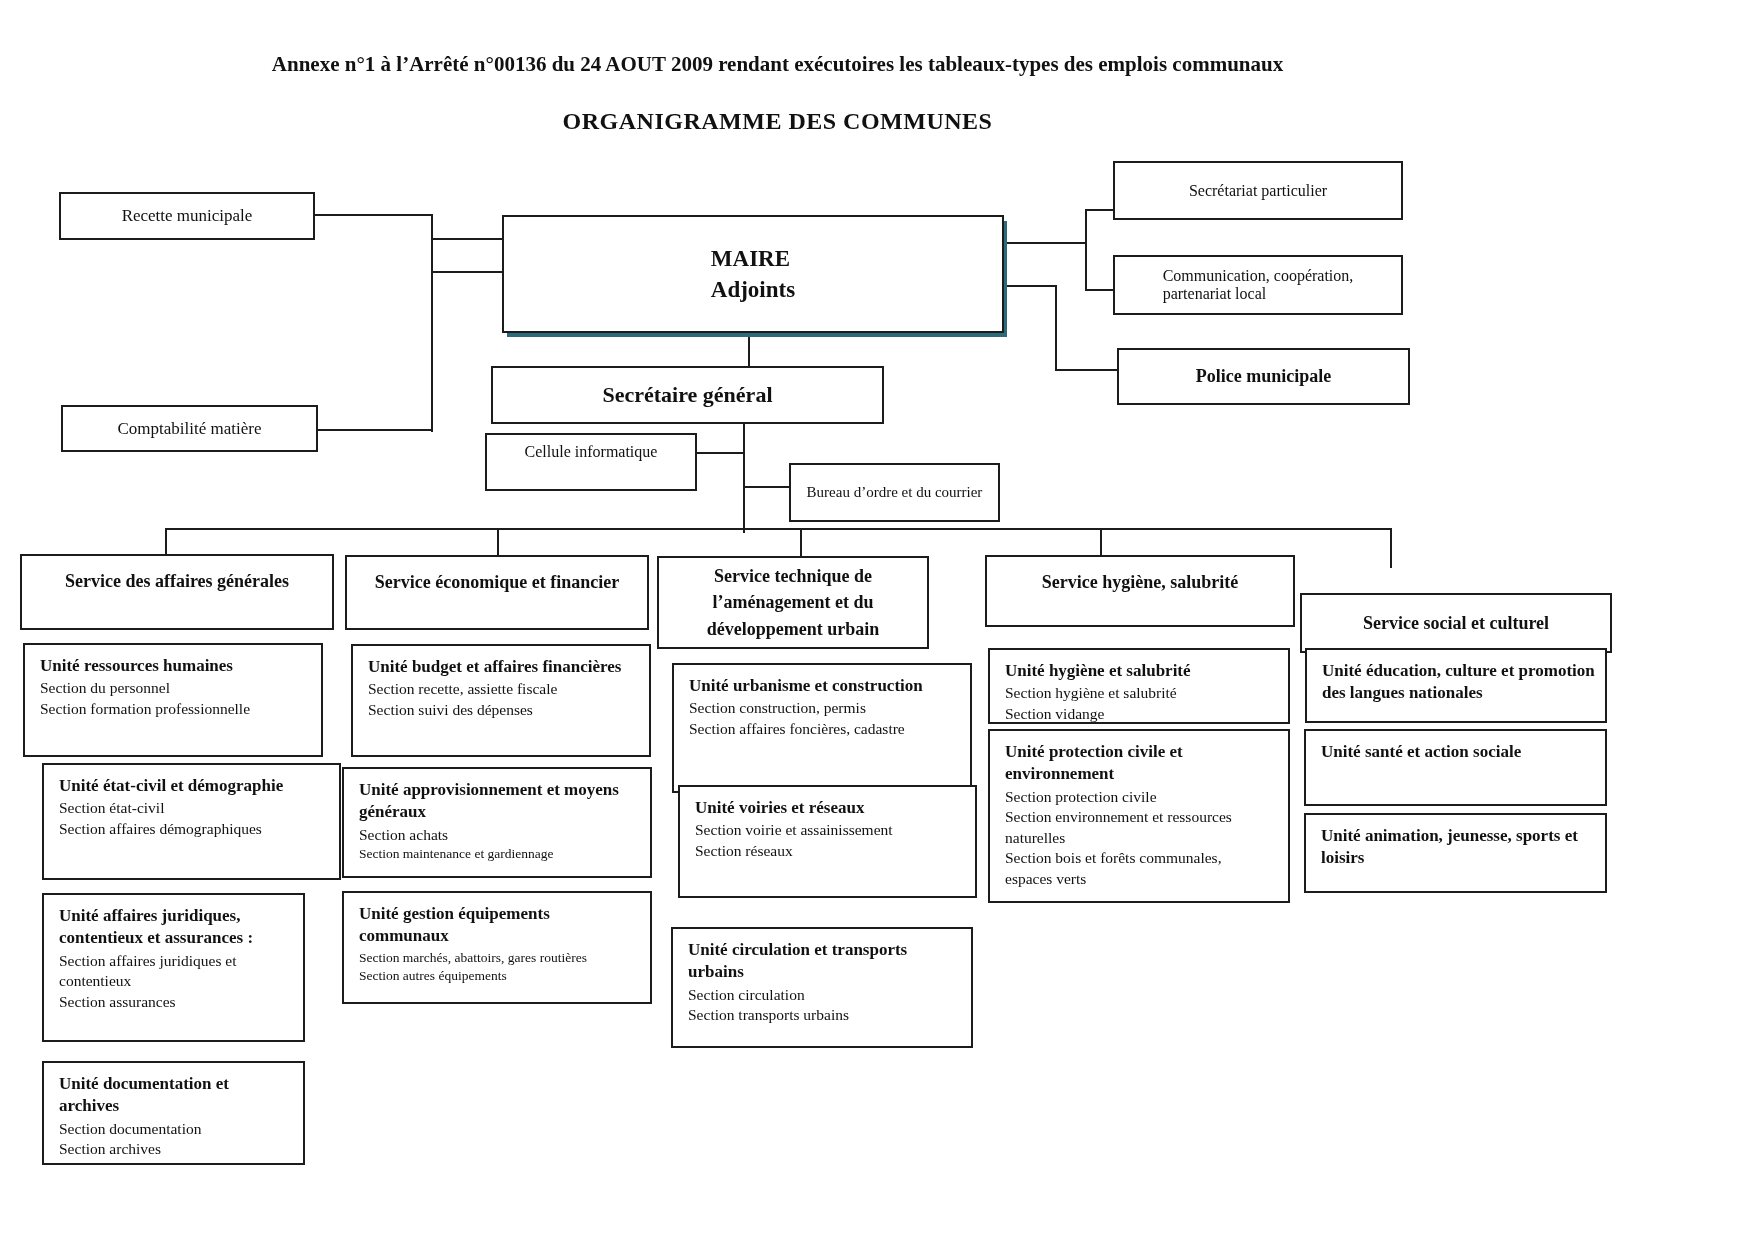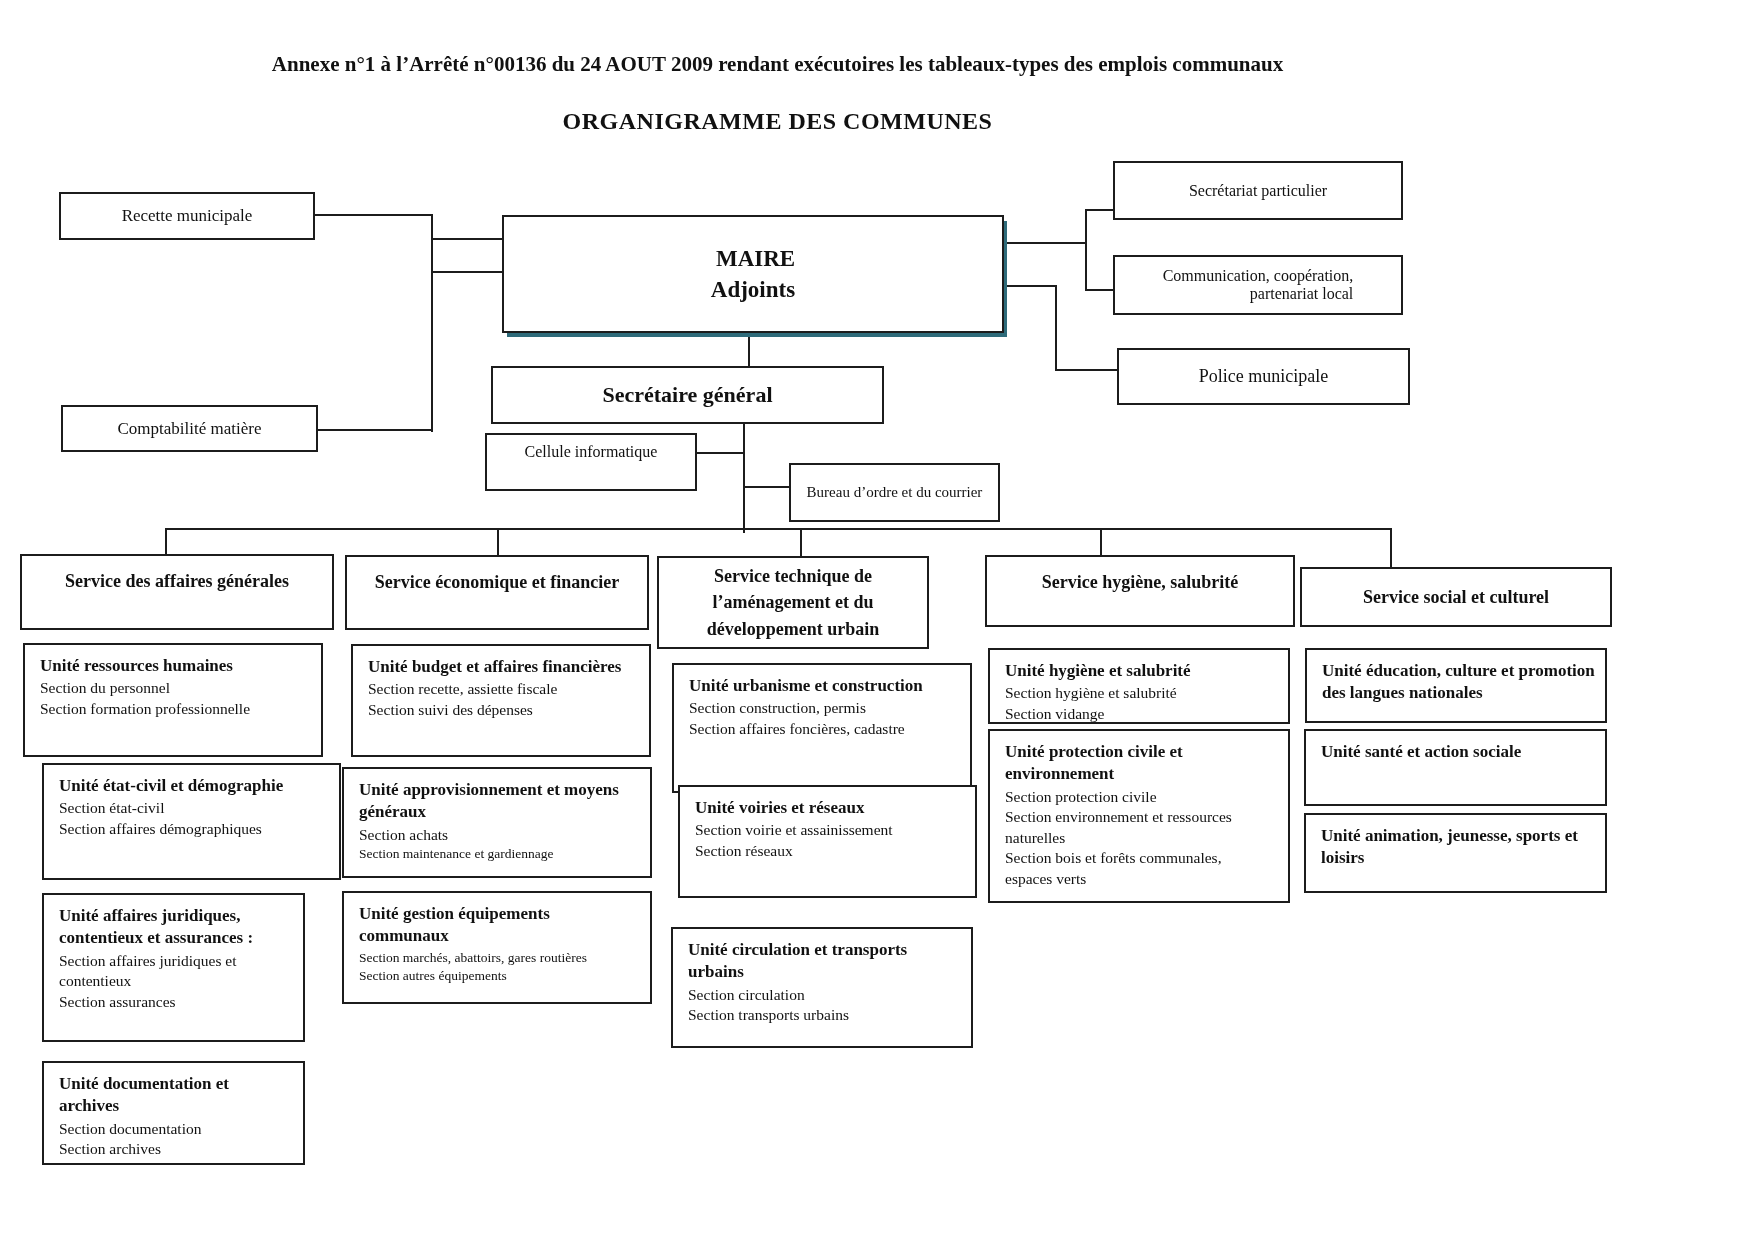--- a/index.html
+++ b/index.html
@@ -3,26 +3,26 @@
 <meta charset="utf-8">
 <style>
   html,body{margin:0;padding:0;background:#fff;}
   .page{position:relative;width:1755px;height:1241px;background:#ffffff;overflow:hidden;
         font-family:"Liberation Serif","DejaVu Serif",serif;color:#111;}
   .doc-title{position:absolute;left:100px;top:52px;width:1355px;text-align:center;
              font-size:21px;font-weight:bold;white-space:pre-line;}
   .doc-subtitle{position:absolute;left:100px;top:108px;width:1355px;text-align:center;
              font-size:24px;font-weight:bold;letter-spacing:.5px;white-space:pre-line;}
   .box{position:absolute;box-sizing:border-box;border:2px solid #1c1c1c;background:#fff;}
-  .center{display:flex;align-items:center;justify-content:center;text-align:right;
+  .center{display:flex;align-items:center;justify-content:center;text-align:left;
           white-space:pre-line;}
   .topcenter{display:flex;align-items:flex-start;justify-content:center;text-align:center;
           white-space:pre-line;}
   .plain{font-size:17px;}
-  .bold{font-weight:normal;}
+  .bold{font-weight:bold;}
   .maire{font-size:23px;font-weight:bold;line-height:1.35;
          box-shadow:4px 5px 0 -1px #2e6b7a;}
   .sg{font-size:22px;font-weight:bold;}
   .service{font-size:18px;font-weight:bold;padding-top:12px;line-height:1.45;}
   .svc-center{display:flex;align-items:center;justify-content:center;text-align:center;
           white-space:pre-line;padding-top:0;}
   .unit{padding:10px 10px 0 15px;line-height:1.32;}
   .u-title{font-size:17px;font-weight:bold;white-space:pre-line;margin-bottom:1px;}
   .u-sec{font-size:15.5px;white-space:pre-line;}
   .u-sec.small{font-size:13.5px;}
@@ -107,21 +107,21 @@
     <span>Service économique et financier</span>
   </div>
   <div class="box center service svc-center" style="left:657px;top:556px;width:272px;height:93px">
     <span>Service technique de
 l’aménagement et du
 développement urbain</span>
   </div>
   <div class="box topcenter service" style="left:985px;top:555px;width:310px;height:72px">
     <span>Service hygiène, salubrité</span>
   </div>
-  <div class="box center service svc-center" style="left:1300px;top:567px;width:312px;height:60px">
+  <div class="box center service svc-center" style="left:1300px;top:593px;width:312px;height:60px">
     <span>Service social et culturel</span>
   </div>
 
   <div class="box unit" style="left:23px;top:643px;width:300px;height:114px">
     <div class="u-title">Unité ressources humaines</div>
     <div class="u-sec">Section du personnel</div>
     <div class="u-sec">Section formation professionnelle</div>
   </div>
 
   <div class="box unit" style="left:42px;top:763px;width:299px;height:117px">

